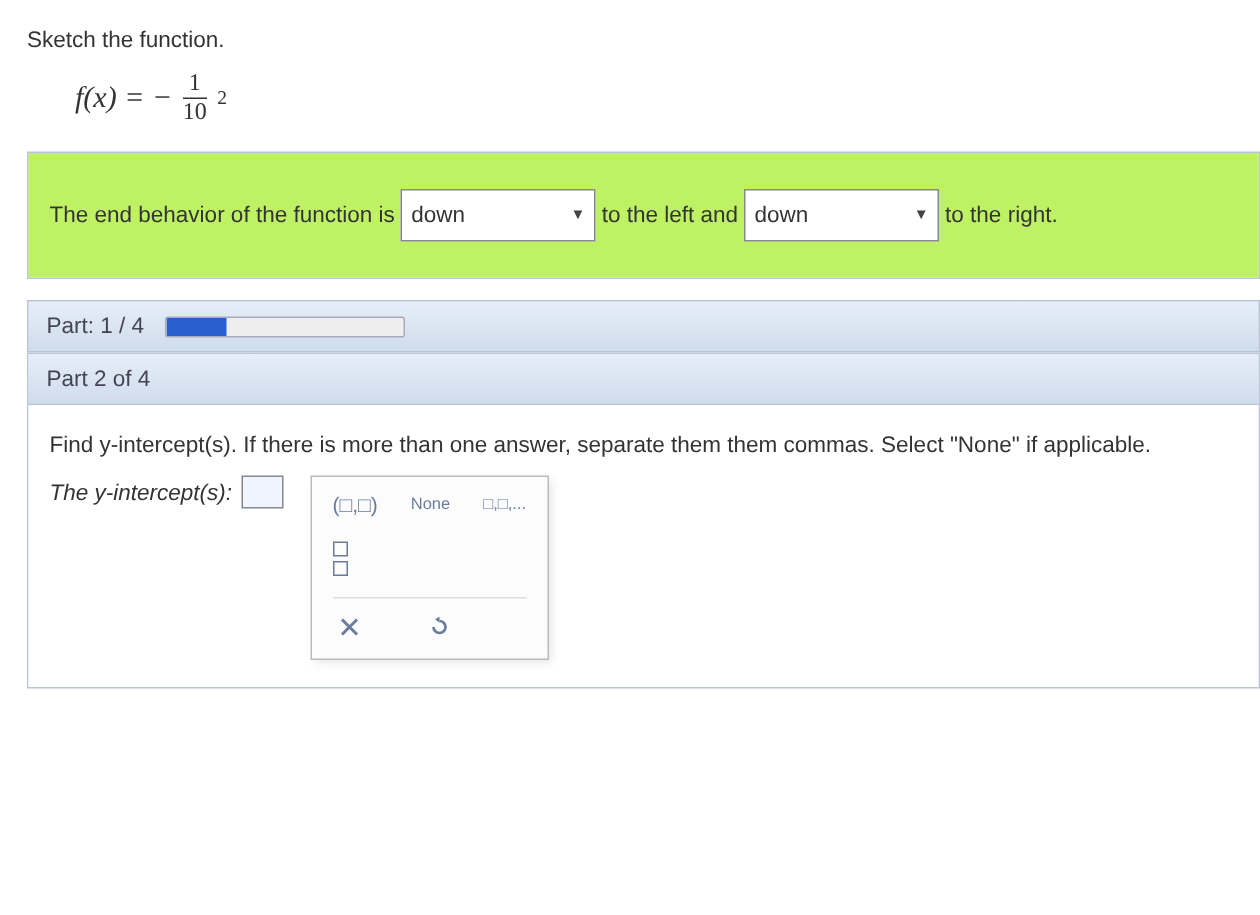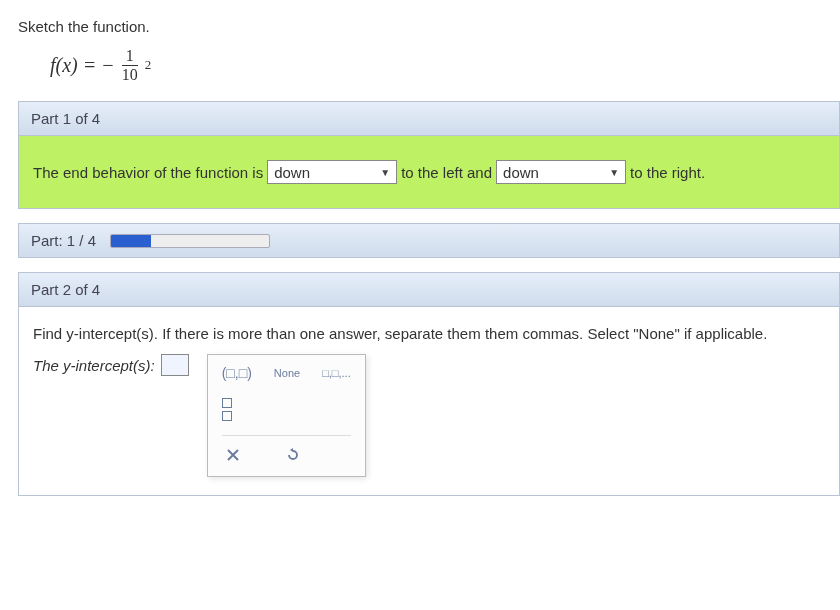--- a/index.html
+++ b/index.html
@@ -5,24 +5,24 @@
 * { box-sizing: border-box; margin: 0; padding: 0; }
 body { font-family: Arial, sans-serif; font-size: 15px; color: #333; background: #fff; width: 840px; height: 610px; padding: 18px 0 0 18px; }
 .instr { margin-bottom: 10px; }
 .formula { font-family: 'Times New Roman', serif; font-style: italic; font-size: 20px; margin: 12px 0 18px 32px; display: flex; align-items: center; }
 .frac { display: inline-flex; flex-direction: column; align-items: center; font-size: 16px; font-style: normal; margin: 0 3px; vertical-align: middle; }
 .frac .num { border-bottom: 1.5px solid #333; padding: 0 4px; line-height: 1.1; }
 .frac .den { padding: 0 4px; line-height: 1.1; }
 .section { border: 1px solid #b8c4d6; background: #f8faff; margin-bottom: 14px; }
 .sec-head { background: linear-gradient(#e6eef9,#cfdcec); padding: 8px 12px; border-bottom: 1px solid #b8c4d6; color: #445; }
 .sec-body { padding: 24px 14px; background: #bef264; display:flex; align-items:center; flex-wrap:wrap; gap:4px;}
-.progress-row { background: linear-gradient(#e6eef9,#cfdcec); border:1px solid #b8c4d6; padding: 8px 12px; margin-bottom:14px; display:flex; align-items:center; gap:14px;}
+.progress-row { background: linear-gradient(#e6eef9,#cfdcec); border:1px solid #b8c4d6; padding: 8px 12px; display:flex; align-items:center; gap:14px;}
 .pbar { width:160px; height:14px; background:#eee; border:1px solid #aab; border-radius:2px; overflow:hidden;}
 .pbar .fill { height:100%; background:#2a5fcf; width:25%; }
-.sel { display:inline-flex; align-items:center; border:1px solid #888; background:#fff; padding:2px 6px; height:24px; min-width:130px; justify-content:space-between; }
+.sel { display:inline-flex; align-items:center; border:1px solid #888; background:#fff; padding:2px 6px; height:35px; min-width:130px; justify-content:space-between; }
 .sel .tri { font-size:10px; color:#444; }
 .ansbox { display:inline-block; width:28px; height:22px; border:1px solid #888; background:#f0f4ff; vertical-align:middle;}
 .palette { border:1px solid #bbb; background:#fcfcfc; padding:10px 14px; display:inline-block; margin-left:12px; box-shadow:2px 2px 6px rgba(0,0,0,0.1);}
 .prow { display:flex; gap:22px; align-items:center; margin-bottom:14px;}
 .pbtn { color:#6a7c9e; font-size:14px; cursor:pointer; font-family:Arial,sans-serif;}
 .pbtn.small{font-size:11px;text-align:right;}
 .tool-row { display:flex; gap:38px; padding-top:8px; border-top:1px solid #ddd; margin-top:4px;}
 .tool { width:22px; height:22px; display:flex; align-items:center; justify-content:center; color:#6a7c9e; cursor:pointer; font-size:16px;}
 .minifrac{display:inline-flex;flex-direction:column;align-items:center;font-size:10px;}
 .minifrac .t{border-bottom:1px solid #6a7c9e; width:10px; height:10px; border:1px solid #6a7c9e;}
@@ -39,21 +39,20 @@
 <div class="formula">
   <span>f(x) = −</span>
   <span class="frac">
     <span class="num">1</span>
     <span class="den">10</span>
   </span>
     <span class="sup">2</span>
 </div>
 
 <div class="section">
-  <div class="sec-head">Part 1 of 4</div>
   <div class="sec-body">
     <span>The end behavior of the function is</span>
     <span class="sel">
       <span>down</span>
       <span class="tri">▼</span>
     </span>
     <span>to the left and</span>
     <span class="sel">
       <span>down</span>
       <span class="tri">▼</span>

